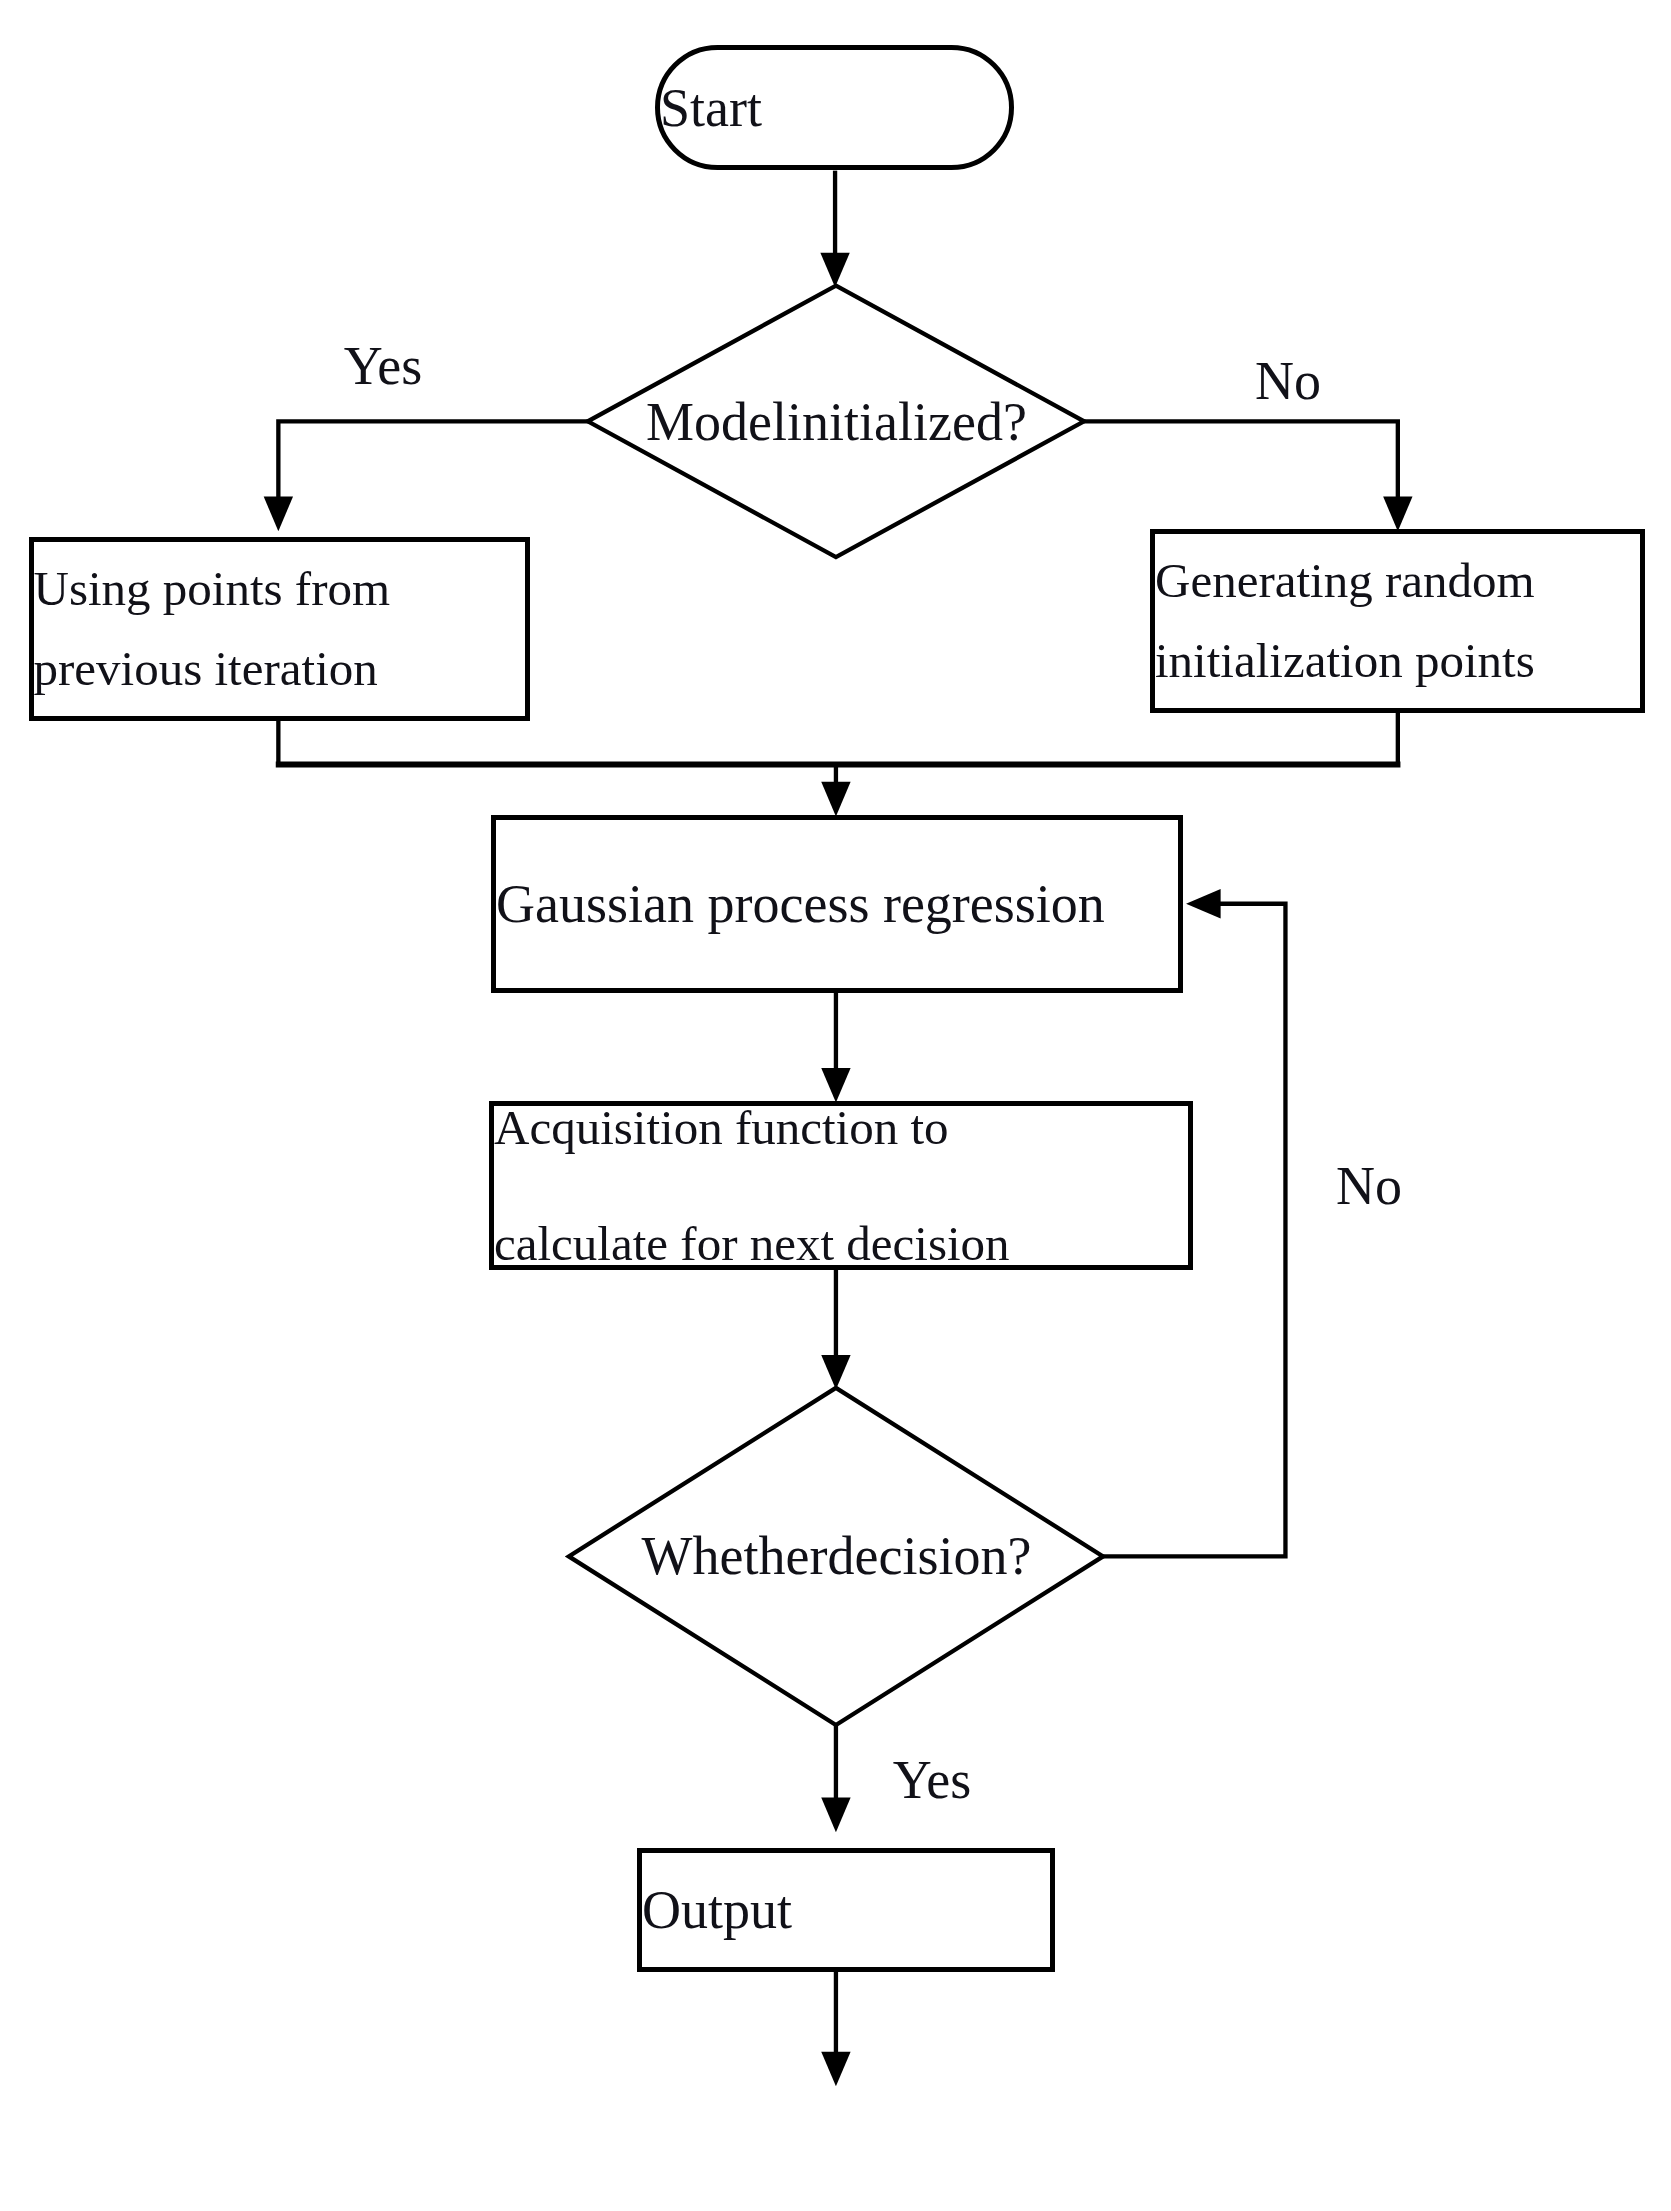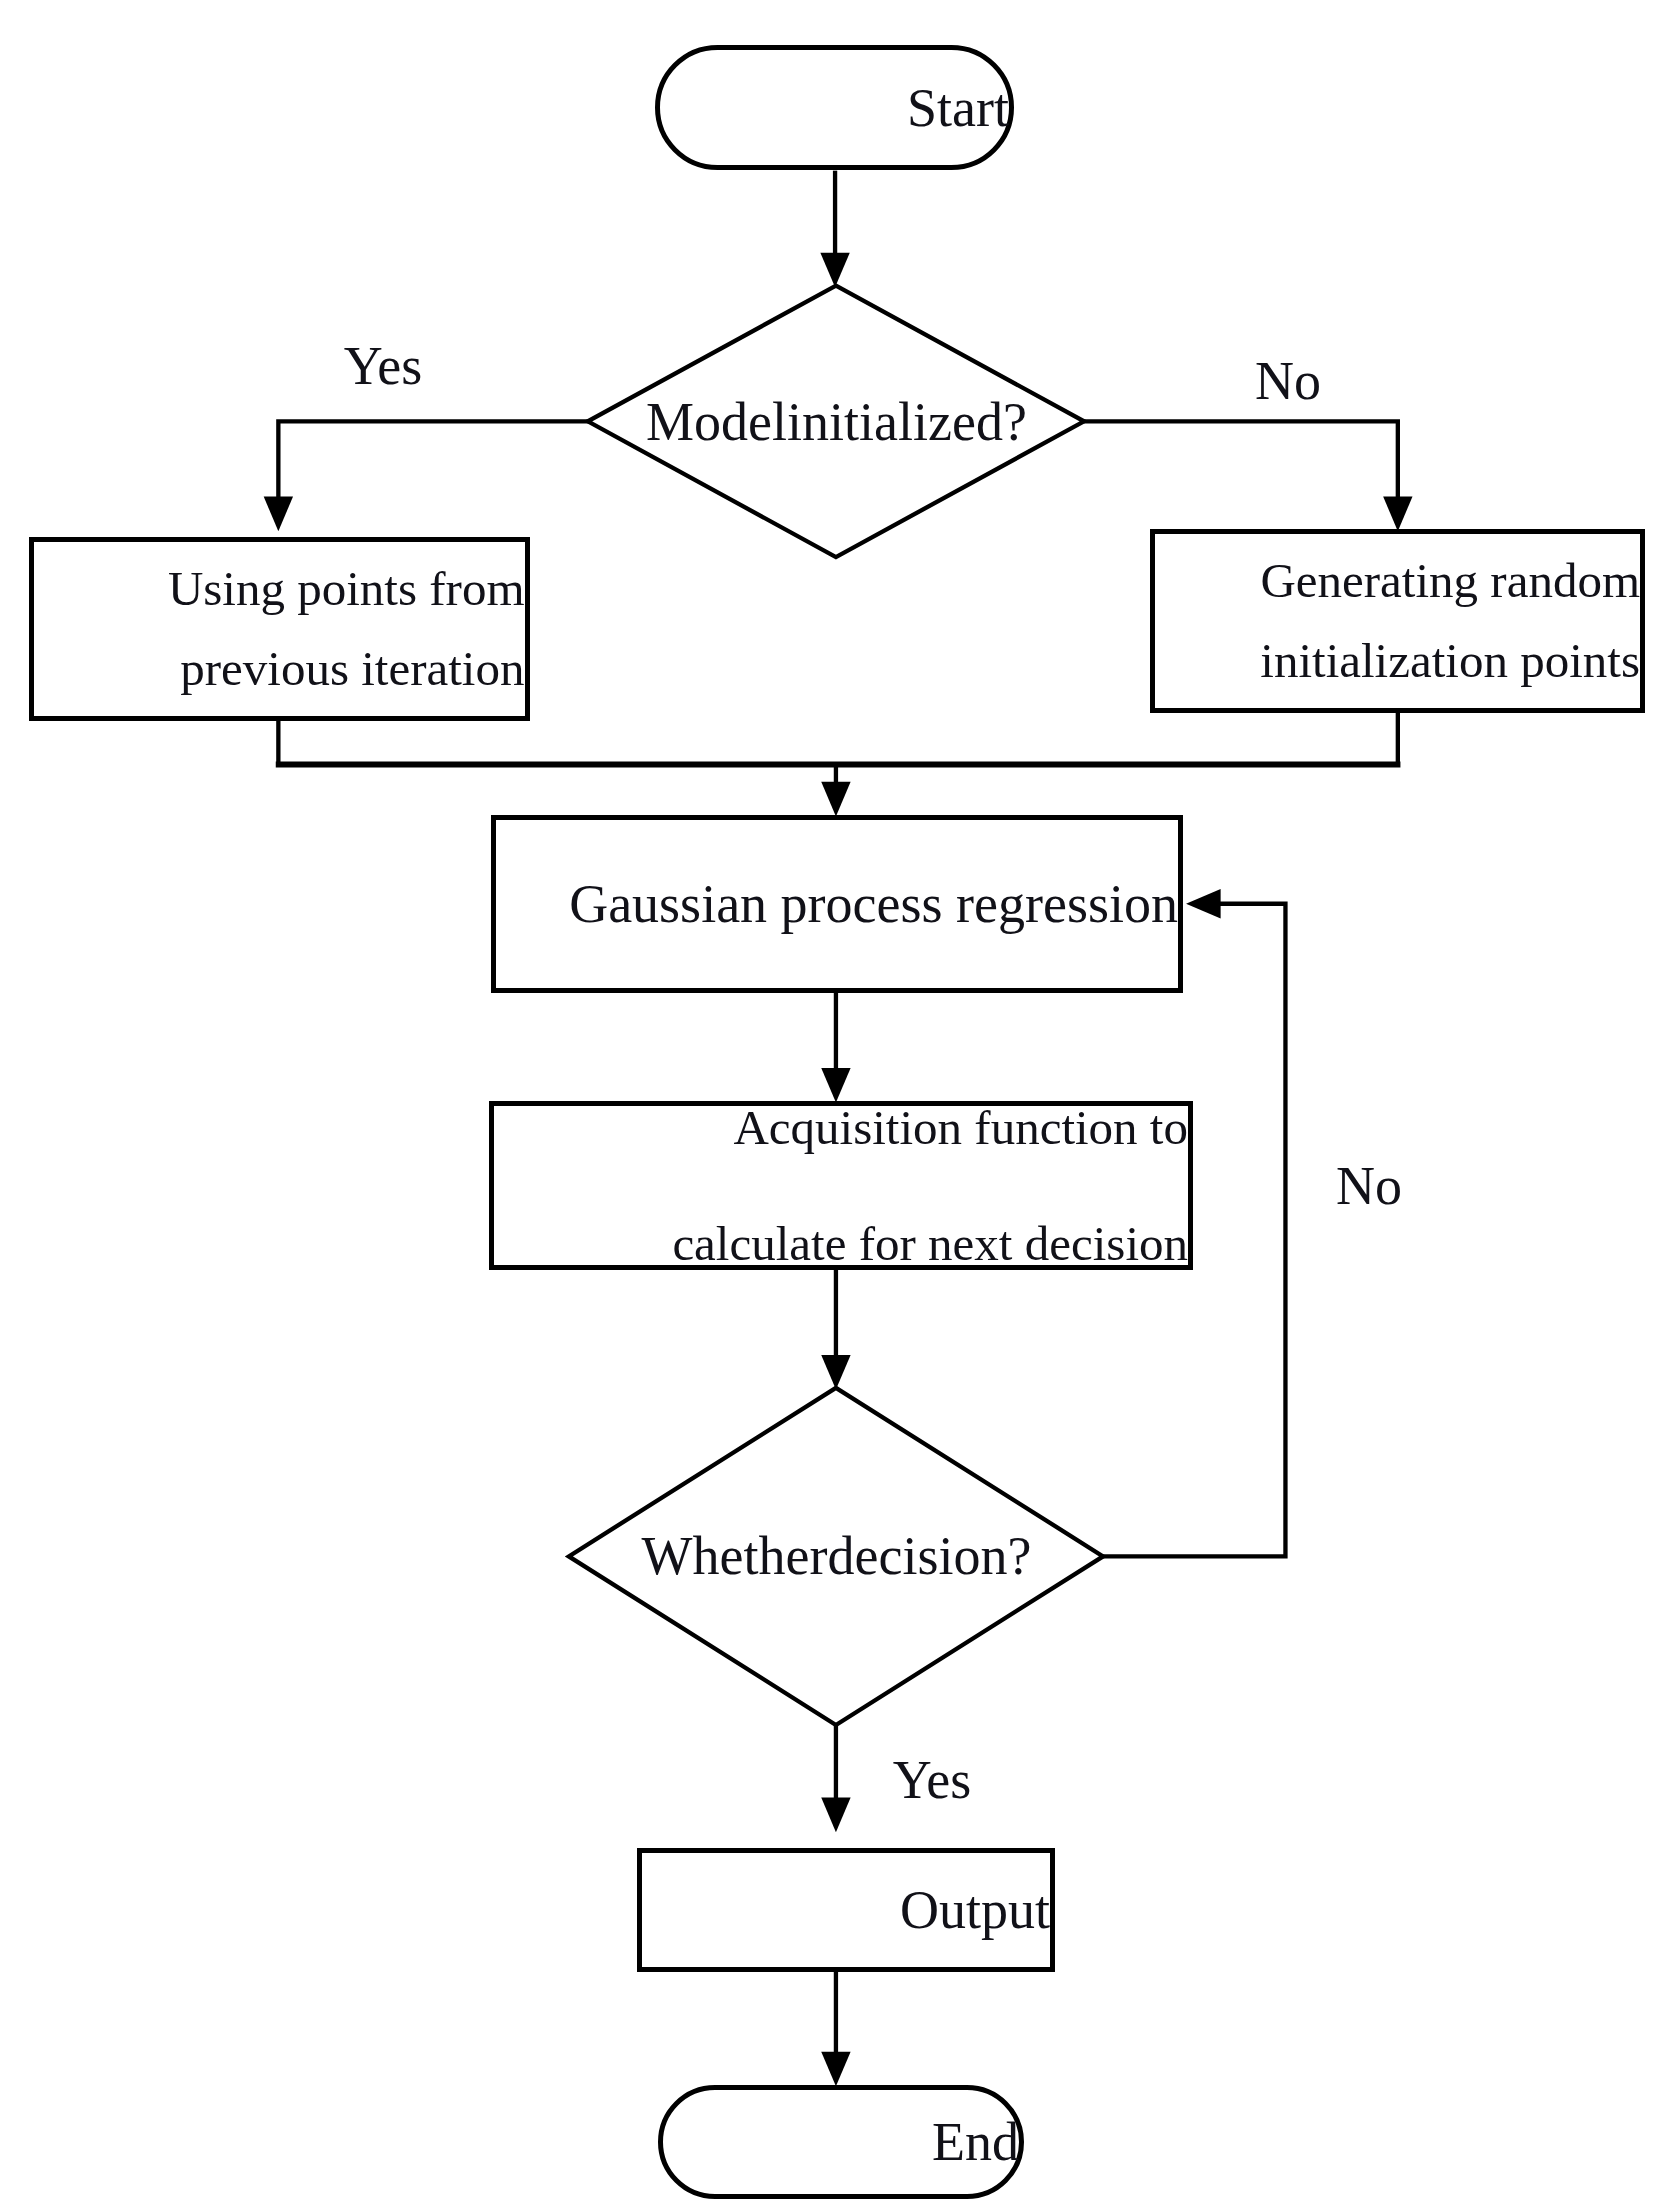--- a/index.html
+++ b/index.html
@@ -22,21 +22,21 @@
     top: 0;
     z-index: 1;
   }
   .node {
     position: absolute;
     box-sizing: border-box;
     background: #ffffff;
     border: 5.2px solid #000000;
     display: flex;
     flex-direction: column;
-    align-items: flex-end;
+    align-items: flex-start;
     justify-content: center;
     text-align: center;
     z-index: 2;
   }
   .stadium {
     border-radius: 864px;
   }
   .node .line {
     display: block;
     font-size: 54px;
@@ -148,18 +148,15 @@
     <span class="line">decision?</span>
   </div>
 
   <span class="edge-label" style="left:1369px; top:1186px;">No</span>
   <span class="edge-label" style="left:932px; top:1780px;">Yes</span>
 
   <div class="node" style="left:637px; top:1831px; width:418px; height:124px;margin-top:17px;">
     <span class="line">Output</span>
   </div>
 
-  <div class="node stadium" style="left:658px; top:2085px; width:366px; height:114px;">
-    <span class="line">End</span>
-  </div>
 
 </div>
 
 
 </body></html>

